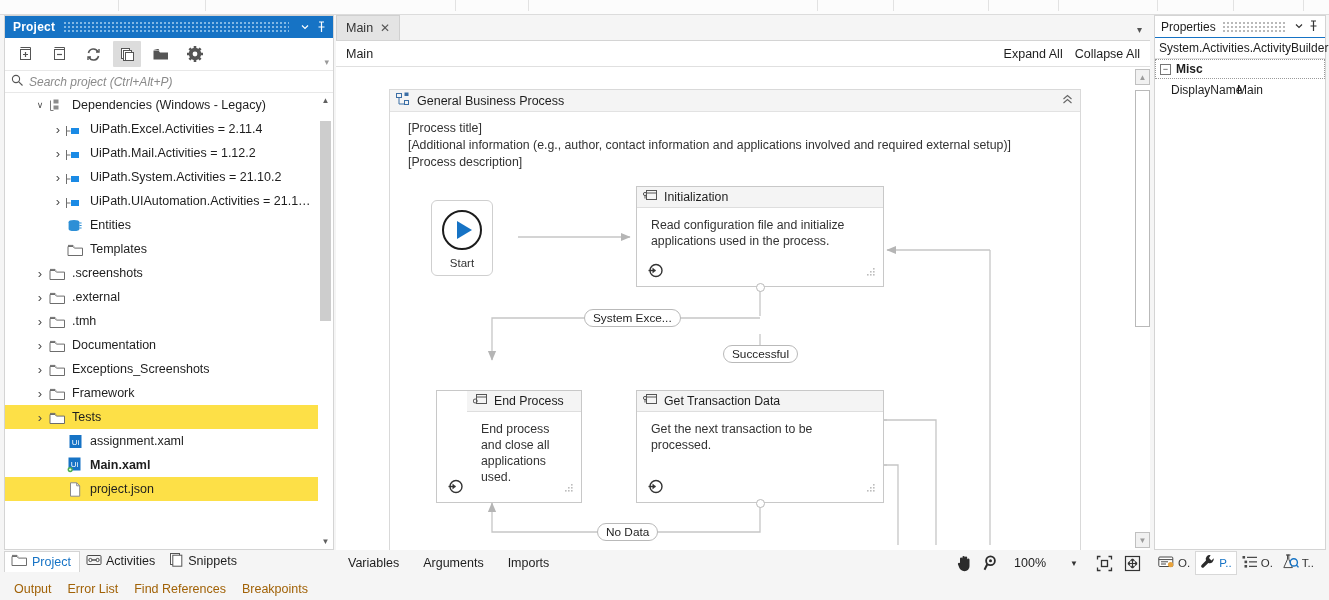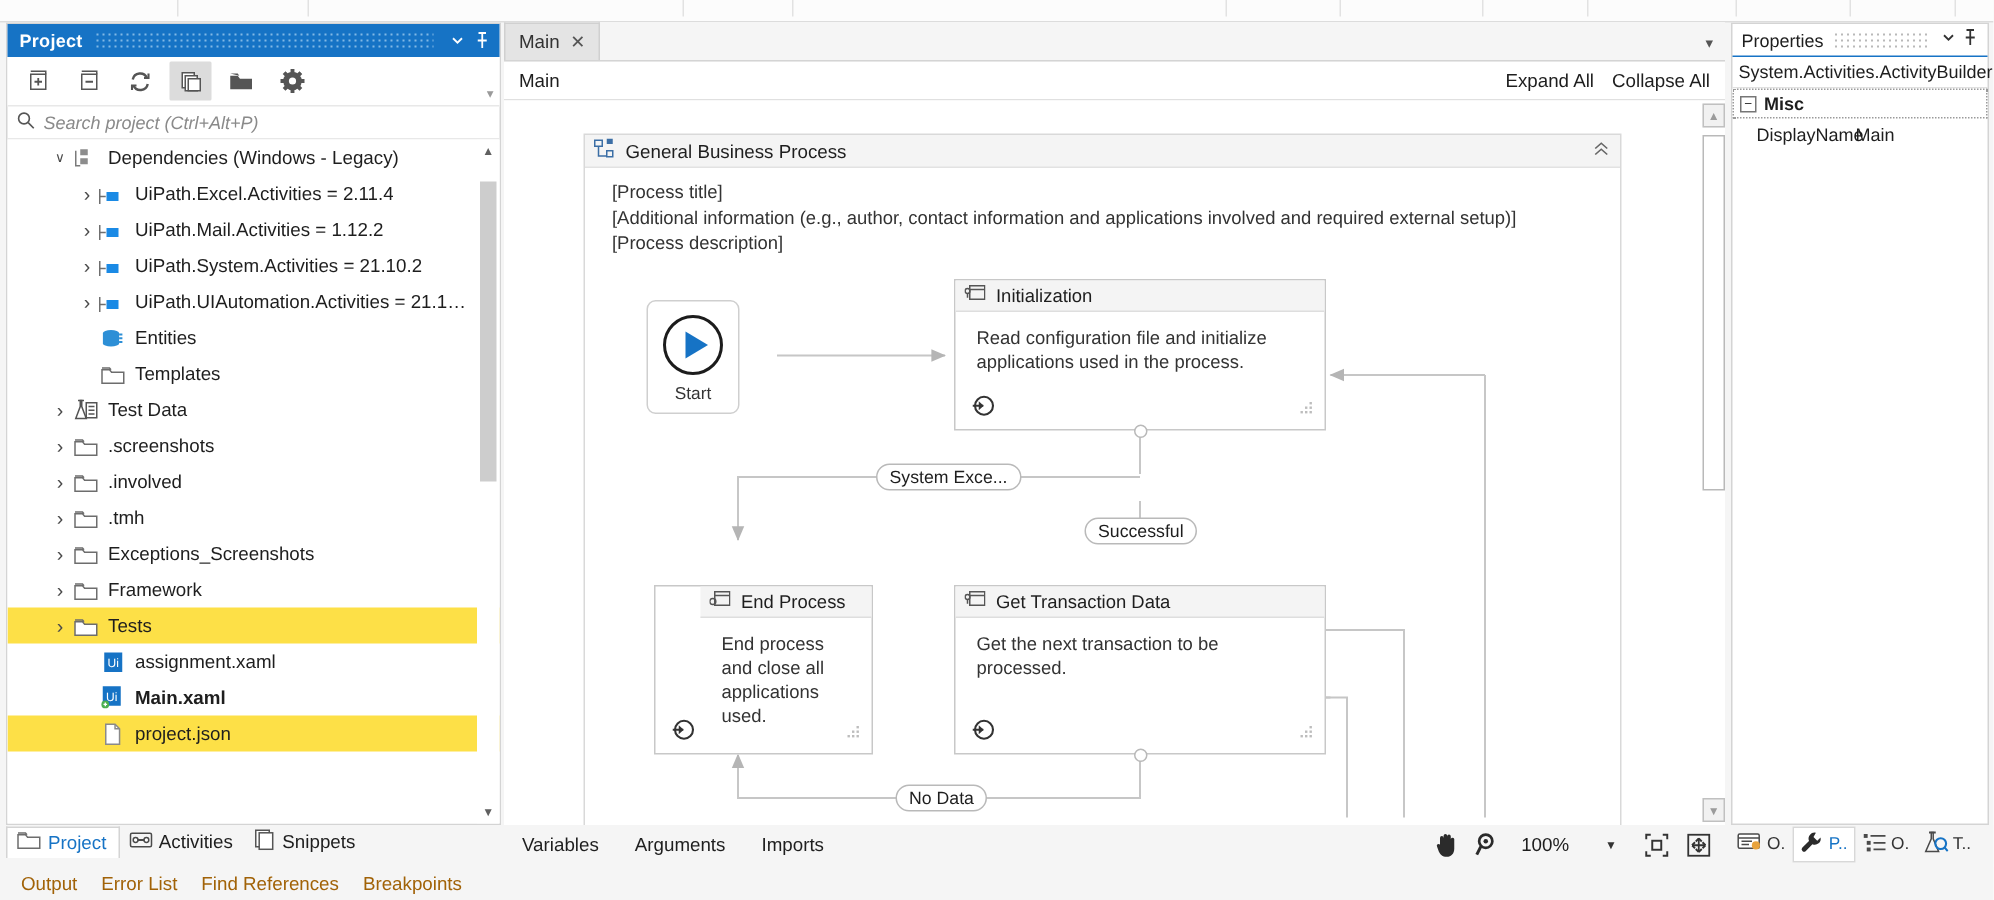--- a/index.html
+++ b/index.html
@@ -328,58 +328,56 @@
             <svg width="17" height="14" viewBox="0 0 17 14">
               <path d="M1 3.5 h5 l1.4 1.6 h8.1 v7.4 h-14.5 z" fill="#fff" stroke="#6d6d6d"></path>
               <path d="M1 2.4 h5 l1 1.1" fill="none" stroke="#6d6d6d"></path>
             </svg>
           </span>
           <span class="t-label">Templates</span>
         </div>
         <div class="tree-row">
           <span class="chev closed" style="margin-left: 28px;"></span>
           <span class="t-icon">
-            <svg width="17" height="15" viewBox="0 0 17 15">
-              <path d="M4.5 1 v4 L1.5 13 h7 L5.5 5 V1 z" fill="none" stroke="#555"></path>
-              <path d="M3 1 h4" stroke="#555"></path>
-              <rect x="8.5" y="2.5" width="7" height="10" fill="none" stroke="#555"></rect>
-              <path d="M10 5 h4 M10 7.5 h4 M10 10 h4" stroke="#555"></path>
-            </svg>
-          </span>
-          <span class="t-label">Test Data</span>
-        </div>
-        <div class="tree-row">
-          <span class="chev closed" style="margin-left: 28px;"></span>
-          <span class="t-icon">
             <svg width="17" height="14" viewBox="0 0 17 14">
               <path d="M1 3.5 h5 l1.4 1.6 h8.1 v7.4 h-14.5 z" fill="#fff" stroke="#6d6d6d"></path>
               <path d="M1 2.4 h5 l1 1.1" fill="none" stroke="#6d6d6d"></path>
             </svg>
           </span>
           <span class="t-label">.screenshots</span>
         </div>
         <div class="tree-row">
           <span class="chev closed" style="margin-left: 28px;"></span>
           <span class="t-icon">
             <svg width="17" height="14" viewBox="0 0 17 14">
               <path d="M1 3.5 h5 l1.4 1.6 h8.1 v7.4 h-14.5 z" fill="#fff" stroke="#6d6d6d"></path>
               <path d="M1 2.4 h5 l1 1.1" fill="none" stroke="#6d6d6d"></path>
             </svg>
           </span>
-          <span class="t-label">.involved</span>
+          <span class="t-label">.external</span>
         </div>
         <div class="tree-row">
           <span class="chev closed" style="margin-left: 28px;"></span>
           <span class="t-icon">
             <svg width="17" height="14" viewBox="0 0 17 14">
               <path d="M1 3.5 h5 l1.4 1.6 h8.1 v7.4 h-14.5 z" fill="#fff" stroke="#6d6d6d"></path>
               <path d="M1 2.4 h5 l1 1.1" fill="none" stroke="#6d6d6d"></path>
             </svg>
           </span>
           <span class="t-label">.tmh</span>
+        </div>
+        <div class="tree-row">
+          <span class="chev closed" style="margin-left: 28px;"></span>
+          <span class="t-icon">
+            <svg width="17" height="14" viewBox="0 0 17 14">
+              <path d="M1 3.5 h5 l1.4 1.6 h8.1 v7.4 h-14.5 z" fill="#fff" stroke="#6d6d6d"></path>
+              <path d="M1 2.4 h5 l1 1.1" fill="none" stroke="#6d6d6d"></path>
+            </svg>
+          </span>
+          <span class="t-label">Documentation</span>
         </div>
         <div class="tree-row">
           <span class="chev closed" style="margin-left: 28px;"></span>
           <span class="t-icon">
             <svg width="17" height="14" viewBox="0 0 17 14">
               <path d="M1 3.5 h5 l1.4 1.6 h8.1 v7.4 h-14.5 z" fill="#fff" stroke="#6d6d6d"></path>
               <path d="M1 2.4 h5 l1 1.1" fill="none" stroke="#6d6d6d"></path>
             </svg>
           </span>
           <span class="t-label">Exceptions_Screenshots</span>

